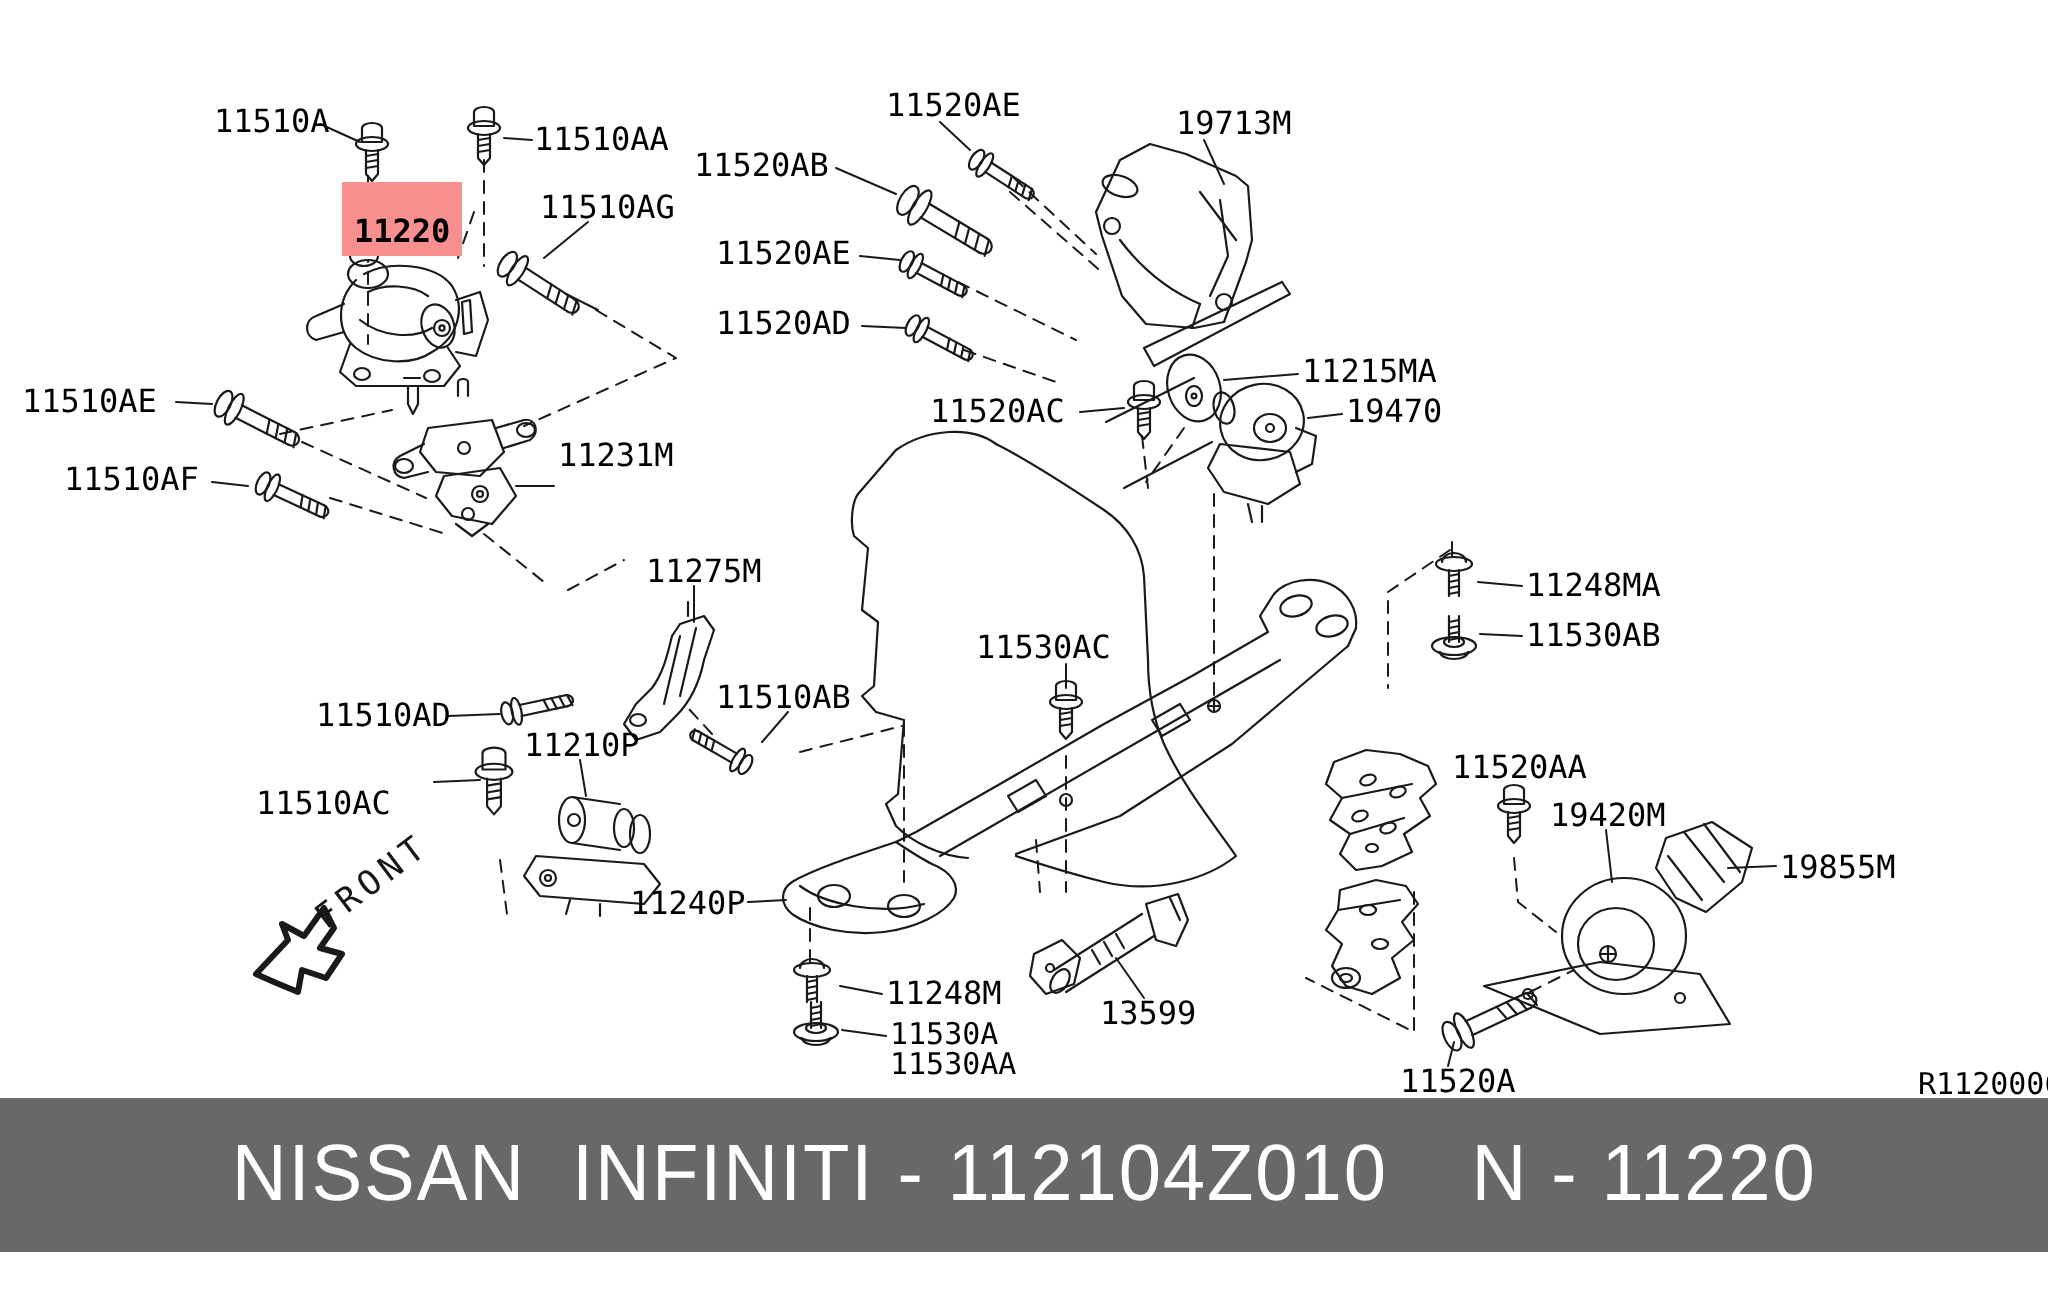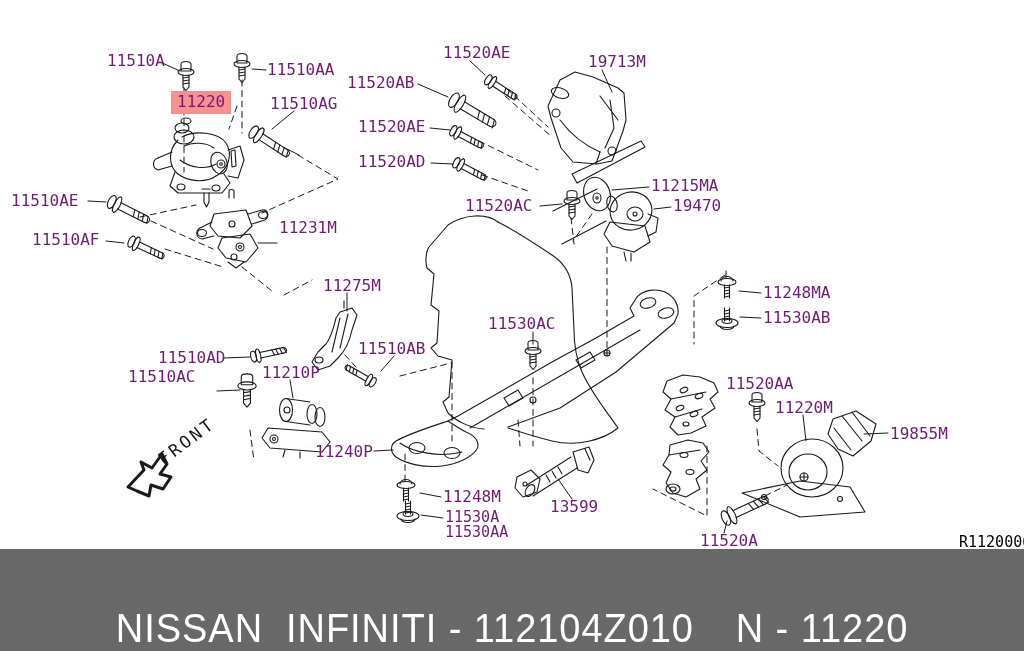--- a/index.html
+++ b/index.html
@@ -1,27 +1,27 @@
 <!DOCTYPE html>
 <html><head>
 <meta charset="utf-8">
 <style>
   html,body{margin:0;padding:0;background:#fff;}
   .stage{position:relative;width:1024px;height:651px;background:#ffffff;overflow:hidden;
          font-family:"DejaVu Sans Mono","Liberation Mono",monospace;}
   .art{position:absolute;left:0;top:0;}
   .lbl{position:absolute;font:16px "DejaVu Sans Mono","Liberation Mono",monospace;
-       color:#701a75;white-space:pre;line-height:1;cursor:pointer;}
+       color:#000000;white-space:pre;line-height:1;cursor:pointer;}
   .lbl.small{font-size:15px;}
-  .hl{background:#f99090;padding:3px 6px 4px 6px;}
+  .hl{background:#f99090;padding:17px 6px 4px 6px;font-weight:bold;}
   .ref{position:absolute;font:15px "DejaVu Sans Mono","Liberation Mono",monospace;color:#000000;margin-left:23px;}
   .front{position:absolute;left:160px;top:451px;transform:rotate(-37deg);transform-origin:left center;
          font:17px "DejaVu Sans Mono","Liberation Mono",monospace;letter-spacing:3px;color:#161616;}
-  .footer{position:absolute;left:0;top:549px;width:1024px;height:102px;background:#686868;
-          display:flex;align-items:flex-end;justify-content:center;}
+  .footer{position:absolute;left:0;top:549px;width:1024px;height:77px;background:#686868;
+          display:flex;align-items:center;justify-content:center;}
   .footer-inner{display:flex;align-items:center;color:#ffffff;
           font-family:"Liberation Sans","DejaVu Sans",sans-serif;font-size:40px;font-weight:400;
           letter-spacing:1px;white-space:pre;transform:scaleX(0.95);}
   .footer-inner .gap{display:inline-block;width:44px;}
   svg *{vector-effect:non-scaling-stroke;}
 </style>
 </head>
 <body>
 
 <div class="stage">
@@ -296,26 +296,26 @@
 <div class="lbl" style="left:465px;top:198px">11520AC</div>
 <div class="lbl" style="left:651px;top:178px">11215MA</div>
 <div class="lbl" style="left:673px;top:198px">19470</div>
 <div class="lbl" style="left:11px;top:193px">11510AE</div>
 <div class="lbl" style="left:32px;top:232px">11510AF</div>
 <div class="lbl" style="left:279px;top:220px">11231M</div>
 <div class="lbl" style="left:323px;top:278px">11275M</div>
 <div class="lbl" style="left:158px;top:350px">11510AD</div>
 <div class="lbl" style="left:358px;top:341px">11510AB</div>
 <div class="lbl" style="left:262px;top:365px">11210P</div>
-<div class="lbl" style="left:128px;top:369px">11510AC</div>
+<div class="lbl" style="left:128px;top:394px">11510AC</div>
 <div class="lbl" style="left:488px;top:316px">11530AC</div>
 <div class="lbl" style="left:763px;top:285px">11248MA</div>
 <div class="lbl" style="left:763px;top:310px">11530AB</div>
 <div class="lbl" style="left:726px;top:376px">11520AA</div>
-<div class="lbl" style="left:775px;top:400px">11220M</div>
+<div class="lbl" style="left:775px;top:400px">19420M</div>
 <div class="lbl" style="left:890px;top:426px">19855M</div>
 <div class="lbl" style="left:315px;top:444px">11240P</div>
 <div class="lbl" style="left:443px;top:489px">11248M</div>
 <div class="lbl small" style="left:445px;top:510px">11530A</div>
 <div class="lbl small" style="left:445px;top:525px">11530AA</div>
 <div class="lbl" style="left:550px;top:499px">13599</div>
 <div class="lbl" style="left:700px;top:533px">11520A</div>
 
 <div class="ref" style="left:936px;top:533px">R1120006</div>
 <div class="front">FRONT</div>

